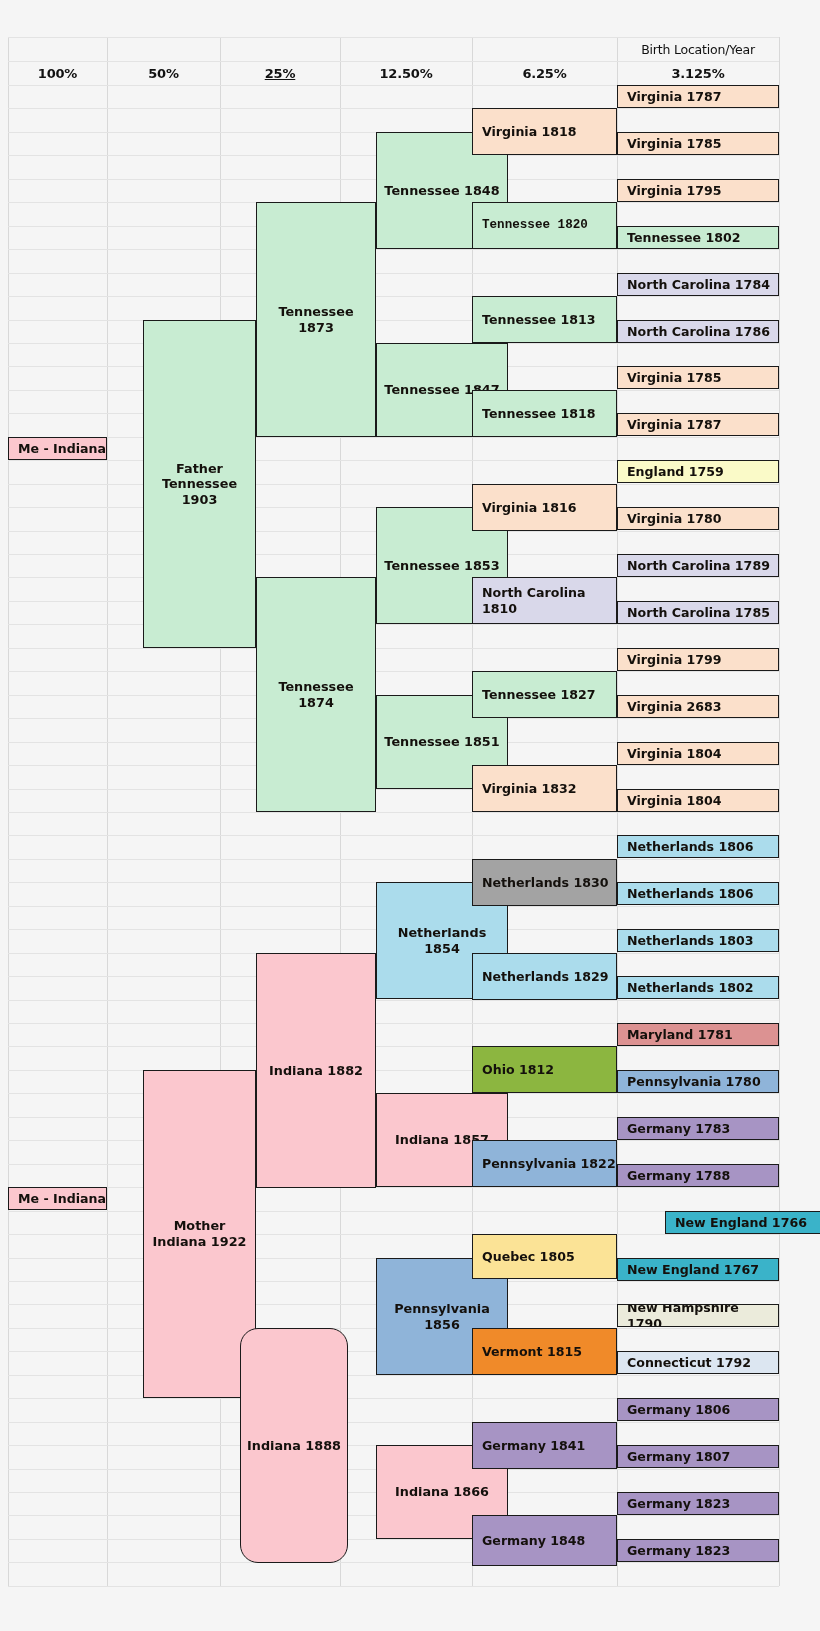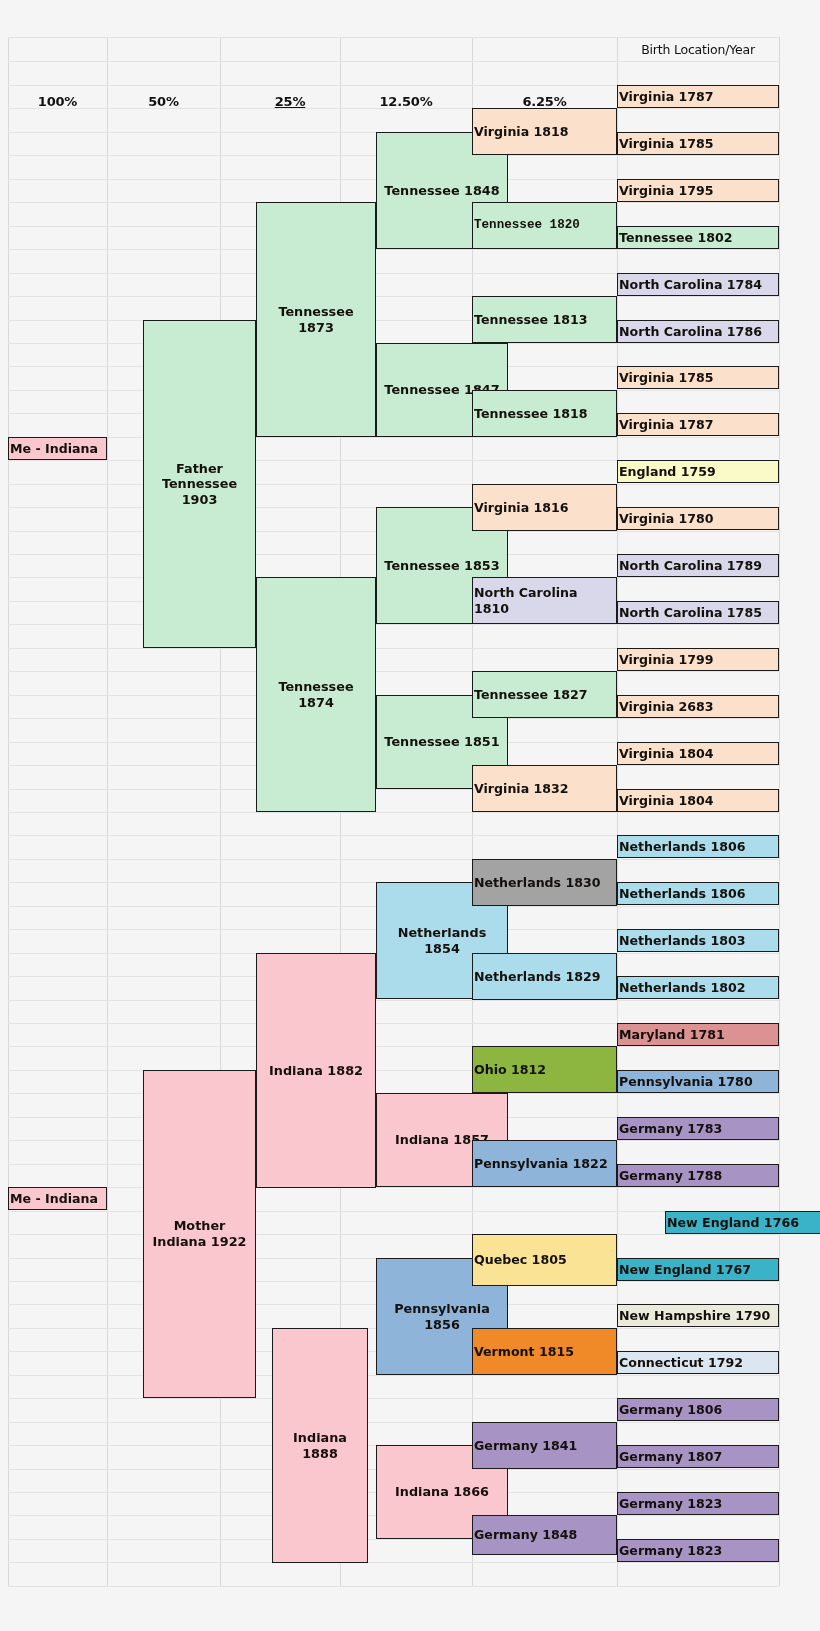--- a/index.html
+++ b/index.html
@@ -14,55 +14,54 @@
   .grid-line-v{position:absolute;width:1px;background:#d8d8d8;}
   .grid-line-h{position:absolute;height:1px;background:#e3e3e3;}
 
   
   .hdr-cell{
     position:absolute;
     display:flex;align-items:center;justify-content:center;
     font-weight:bold;color:#111;
     font-size:13px;letter-spacing:-0.2px;
     text-align:center;
-    margin-top:28px;
   }
   .hdr-title{
     position:absolute;
     display:flex;align-items:center;justify-content:center;
     font-weight:normal;color:#111;font-size:12.5px;
     letter-spacing:-0.2px;
   }
 
   
   .box{
     position:absolute;
     box-sizing:border-box;
     border:1.6px solid #1a1a1a;
     display:flex;align-items:center;
     font-size:12.6px;
     font-weight:bold;
     color:#14100c;
     overflow:hidden;
     line-height:1.22;
   }
-  .box.left{justify-content:flex-start;padding-left:1px;}
+  .box.left{justify-content:flex-start;padding-left:9px;}
   .box.center{justify-content:center;text-align:center;padding:0 3px;margin-left:36px;}
   .box .txt{white-space:pre-line;}
 </style>
 </head>
 <body>
 
 <div id="chart-root">
 
   <div class="hdr-title" id="hdr-title" style="left: 617px; top: 37px; width: 162px; height: 24px;">Birth Location/Year</div>
 
   <div class="hdr-cell" id="h1" style="left: 8px; top: 61px; width: 99px; height: 24px;">100%</div>
   <div class="hdr-cell" id="h2" style="left: 107px; top: 61px; width: 113px; height: 24px;">50%</div>
-  <div class="hdr-cell" id="h3" style="left: 230px; top: 61px; width: 120px; height: 24px; text-decoration: underline;">25%</div>
+  <div class="hdr-cell" id="h3" style="left: 220px; top: 61px; width: 120px; height: 24px; text-decoration: underline;">25%</div>
   <div class="hdr-cell" id="h4" style="left: 340px; top: 61px; width: 132px; height: 24px;">12.50%</div>
   <div class="hdr-cell" id="h5" style="left: 472px; top: 61px; width: 145px; height: 24px;">6.25%</div>
   <div class="hdr-cell" id="h6" style="left: 617px; top: 61px; width: 162px; height: 24px;">3.125%</div>
 
   <div id="grid-layer">
       <div class="grid-line-v" style="left: 8px; top: 37px; height: 1548.8px;"></div>
       <div class="grid-line-v" style="left: 107px; top: 37px; height: 1548.8px;"></div>
       <div class="grid-line-v" style="left: 220px; top: 37px; height: 1548.8px;"></div>
       <div class="grid-line-v" style="left: 340px; top: 37px; height: 1548.8px;"></div>
       <div class="grid-line-v" style="left: 472px; top: 37px; height: 1548.8px;"></div>
@@ -280,27 +279,27 @@
       </div>
       <div class="box left" style="left: 472px; top: 1140px; width: 145px; height: 47px; background: rgb(143, 180, 217);">
         <span class="txt">Pennsylvania 1822</span>
       </div>
       <div class="box left" style="left: 617px; top: 1117px; width: 162px; height: 23px; background: rgb(167, 148, 196);">
         <span class="txt">Germany 1783</span>
       </div>
       <div class="box left" style="left: 617px; top: 1164px; width: 162px; height: 23px; background: rgb(167, 148, 196);">
         <span class="txt">Germany 1788</span>
       </div>
-      <div class="box center" style="left: 236px; top: 1328px; width: 96px; height: 235px; background: rgb(251, 199, 206); font-size: 12.8px;">
+      <div class="box center" style="left: 204px; top: 1328px; width: 108px; height: 235px; background: rgb(251, 199, 206); font-size: 12.8px; border-radius: 18px;">
         <span class="txt">Indiana 1888</span>
       </div>
       <div class="box center" style="left: 340px; top: 1258px; width: 132px; height: 117px; background: rgb(143, 180, 217); font-size: 12.8px;">
         <span class="txt">Pennsylvania 1856</span>
       </div>
-      <div class="box left" style="left: 472px; top: 1234px; width: 145px; height: 52px; background: rgb(251, 227, 150);">
+      <div class="box left" style="left: 472px; top: 1234px; width: 145px; height: 45px; background: rgb(251, 227, 150);">
         <span class="txt">Quebec 1805</span>
       </div>
       <div class="box left" style="left: 617px; top: 1211px; width: 162px; height: 23px; background: rgb(58, 179, 201); margin-left: 48px;">
         <span class="txt">New England 1766</span>
       </div>
       <div class="box left" style="left: 617px; top: 1258px; width: 162px; height: 23px; background: rgb(58, 179, 201);">
         <span class="txt">New England 1767</span>
       </div>
       <div class="box left" style="left: 472px; top: 1328px; width: 145px; height: 47px; background: rgb(240, 138, 41);">
         <span class="txt">Vermont 1815</span>
@@ -316,21 +315,21 @@
       </div>
       <div class="box left" style="left: 472px; top: 1422px; width: 145px; height: 47px; background: rgb(167, 148, 196);">
         <span class="txt">Germany 1841</span>
       </div>
       <div class="box left" style="left: 617px; top: 1398px; width: 162px; height: 23px; background: rgb(167, 148, 196);">
         <span class="txt">Germany 1806</span>
       </div>
       <div class="box left" style="left: 617px; top: 1445px; width: 162px; height: 23px; background: rgb(167, 148, 196);">
         <span class="txt">Germany 1807</span>
       </div>
-      <div class="box left" style="left: 472px; top: 1515px; width: 145px; height: 40px; background: rgb(167, 148, 196);">
+      <div class="box left" style="left: 472px; top: 1515px; width: 145px; height: 51px; background: rgb(167, 148, 196);">
         <span class="txt">Germany 1848</span>
       </div>
       <div class="box left" style="left: 617px; top: 1492px; width: 162px; height: 23px; background: rgb(167, 148, 196);">
         <span class="txt">Germany 1823</span>
       </div>
       <div class="box left" style="left: 617px; top: 1539px; width: 162px; height: 23px; background: rgb(167, 148, 196);">
         <span class="txt">Germany 1823</span>
       </div>
     </div>
 </div>

